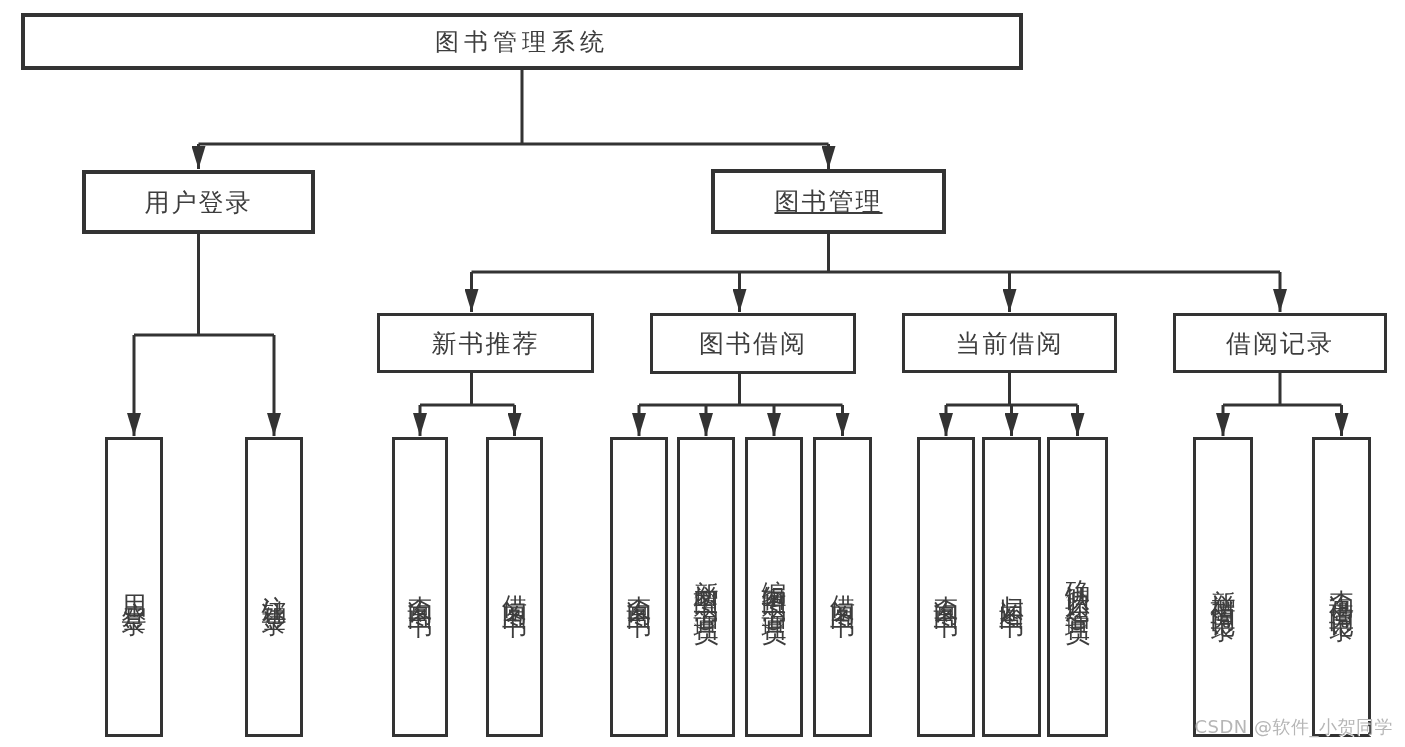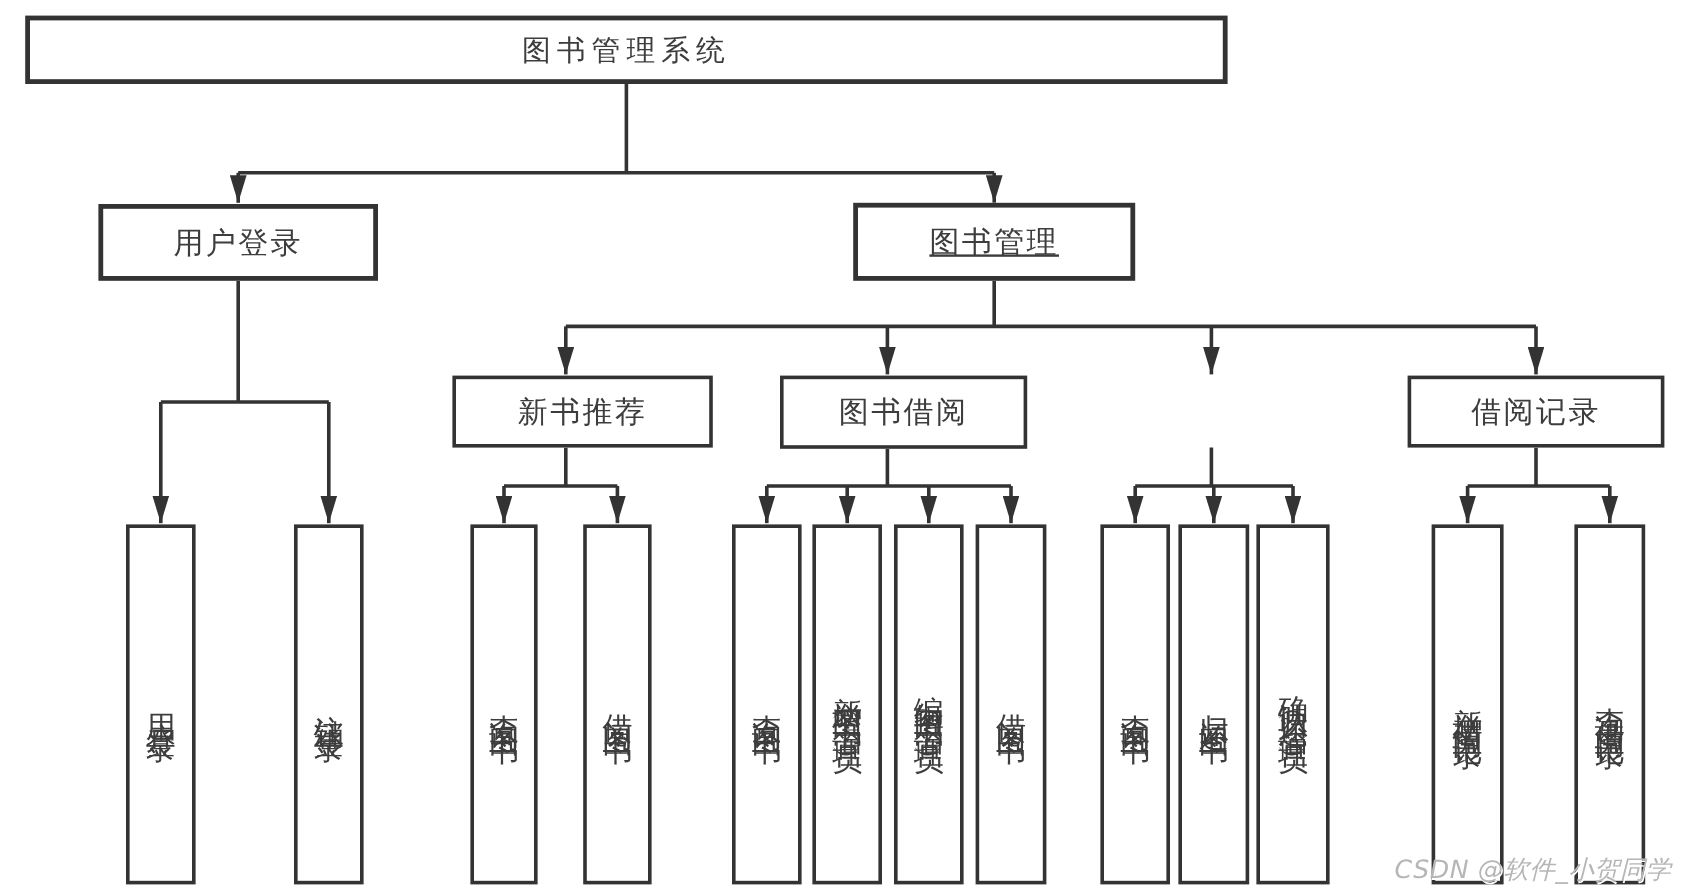--- a/index.html
+++ b/index.html
@@ -42,24 +42,23 @@
   #b-leaf-5 {left:677px;  width:58px;}
   #b-leaf-6 {left:745px;  width:58px;}
   #b-leaf-7 {left:813px;  width:59px;}
   #b-leaf-8 {left:917px;  width:58px;}
   #b-leaf-9 {left:982px;  width:59px;}
   #b-leaf-10{left:1047px; width:61px;}
   #b-leaf-11{left:1193px; width:60px;}
   #b-leaf-12{left:1312px; width:59px;}
   .watermark{
     position:absolute; right:12px; bottom:8px; z-index:5;
-    font-size:21px; letter-spacing:0.5px;
+    font-size:18px; letter-spacing:0.5px;
     color:var(--watermark,#b6b6b6);
     text-shadow:1px 1px 0 #ffffff;
-    font-style:italic;
   }
 </style>
 </head>
 <body>
 
 <div class="stage">
 
   <svg class="edges" width="1405" height="747" viewBox="0 0 1405 747" aria-hidden="true">
     <defs>
       <marker id="ah" markerUnits="userSpaceOnUse" markerWidth="23" markerHeight="14" viewBox="0 0 23 14" refX="23" refY="7" orient="auto">
@@ -125,20 +124,23 @@
   <div class="box h2" id="b-l2-1">
     <span>图书管理</span>
   </div>
 
   <div class="box h3" id="b-l3-0">
     <span>新书推荐</span>
   </div>
   <div class="box h3" id="b-l3-1">
     <span>图书借阅</span>
   </div>
+  <div class="box h3" id="b-l3-2">
+    <span>当前借阅</span>
+  </div>
   <div class="box h3" id="b-l3-3">
     <span>借阅记录</span>
   </div>
 
   <div class="box leaf" id="b-leaf-0">
     <span class="vtext">用户登录</span>
   </div>
   <div class="box leaf" id="b-leaf-1">
     <span class="vtext">注销登录</span>
   </div>

